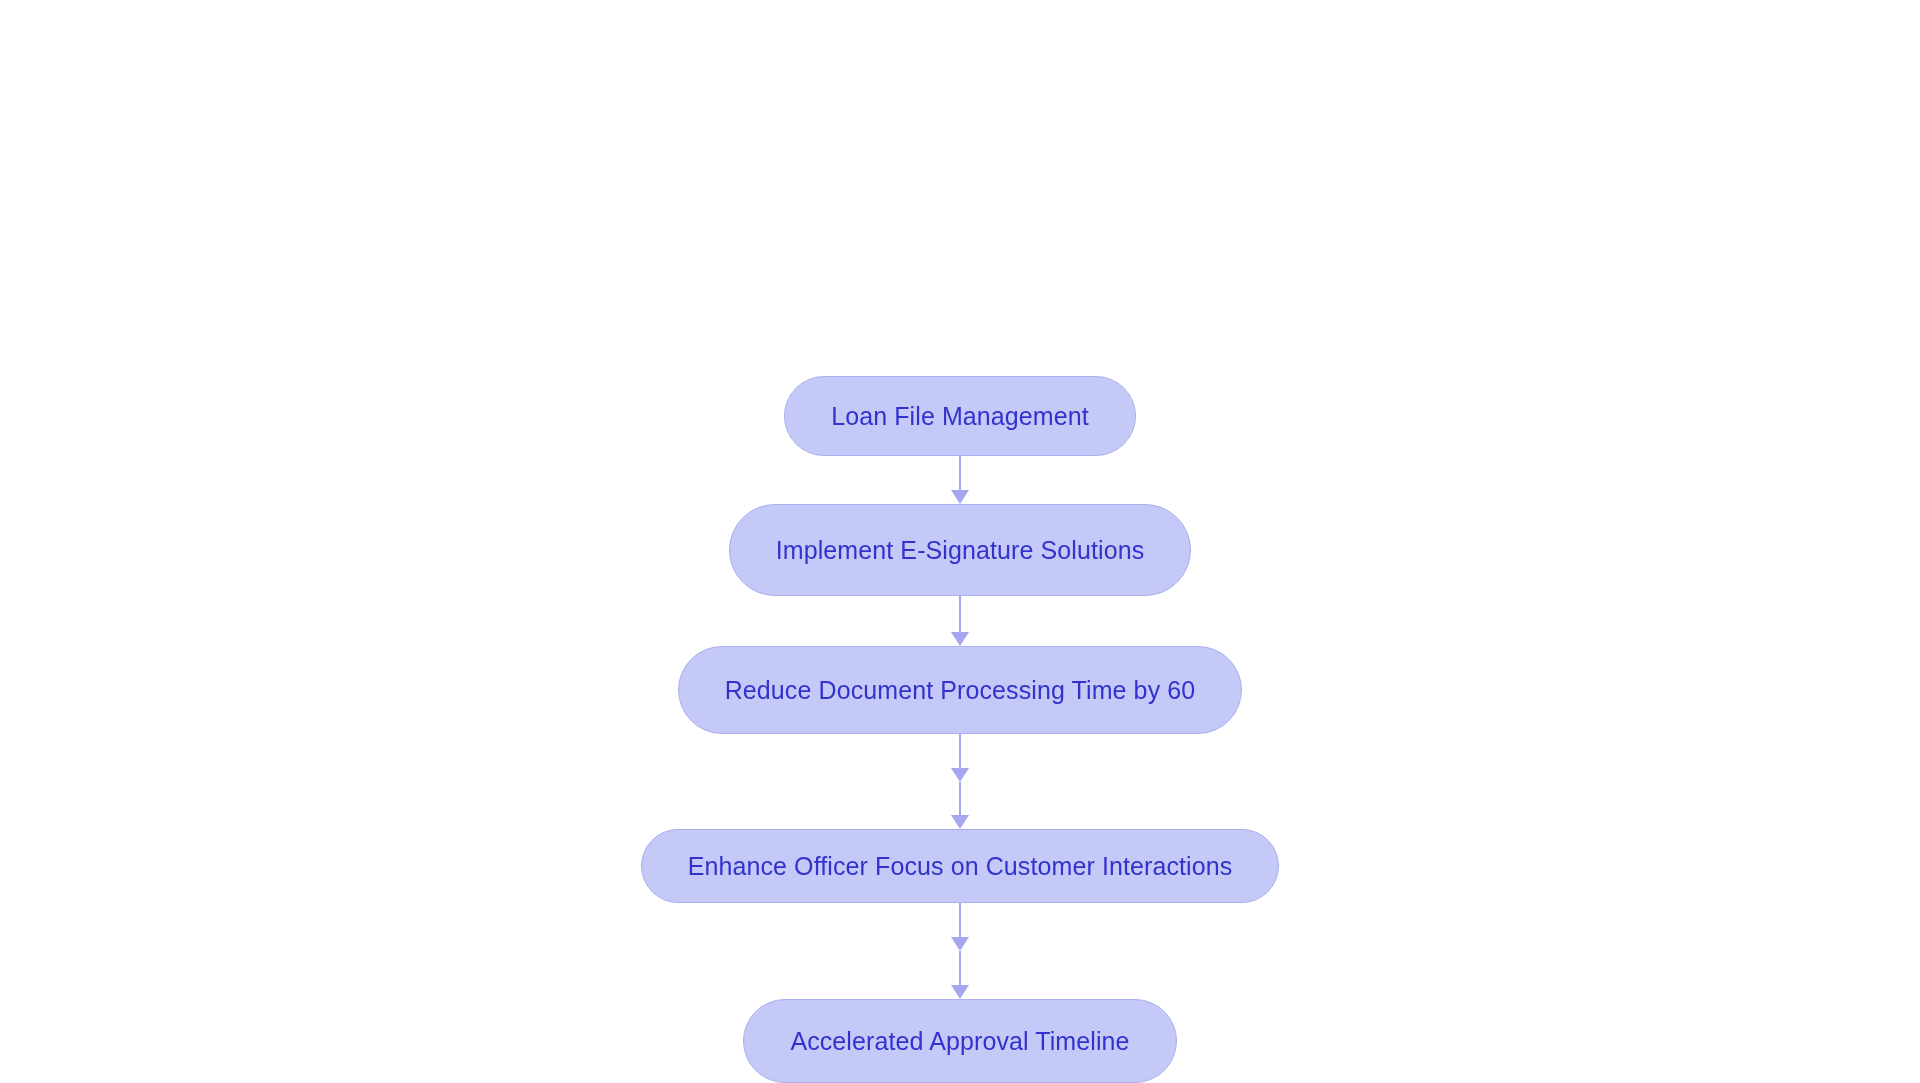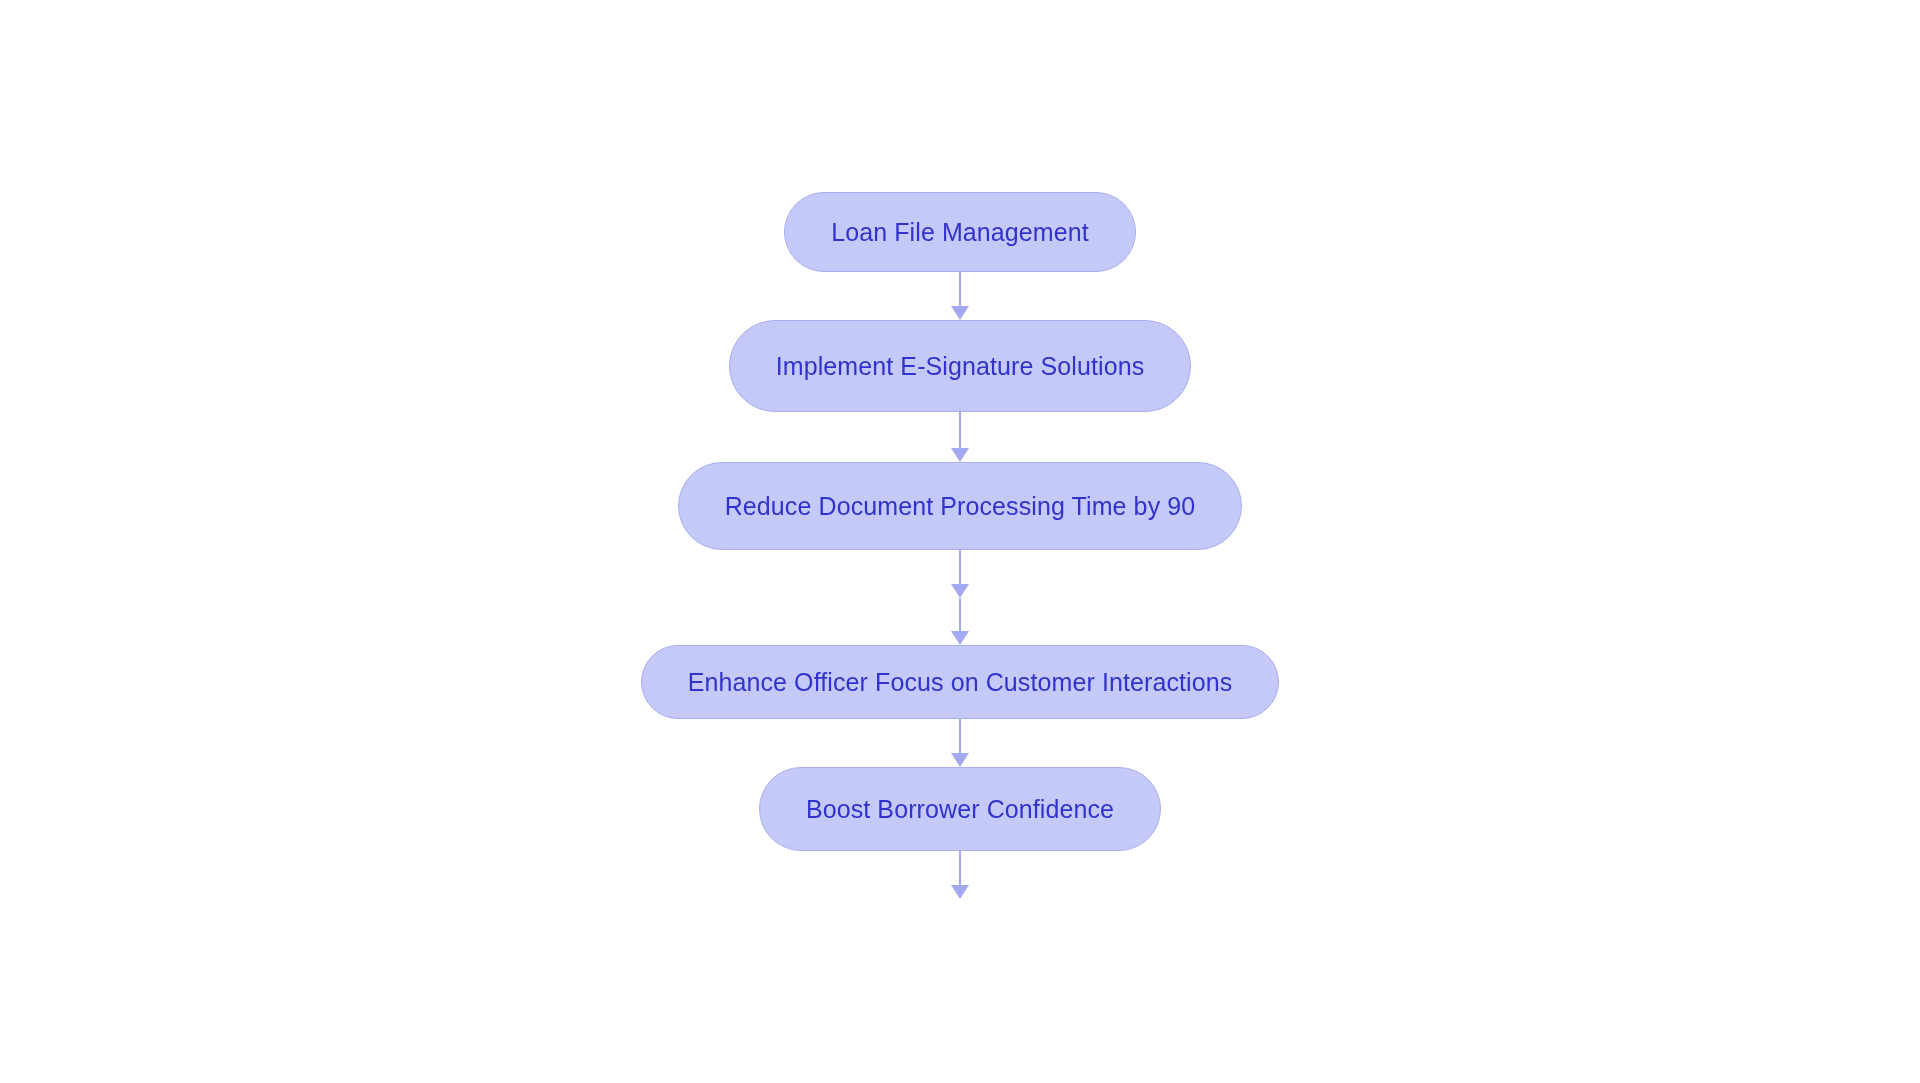--- a/index.html
+++ b/index.html
@@ -24,21 +24,21 @@
 
   .flow-column {
     position: absolute;
     left: 0;
     top: 0;
     width: 1920px;
     height: 1083px;
     display: flex;
     flex-direction: column;
     align-items: center;
-    justify-content: center;
+    justify-content: flex-end;
   }
 
   .flow-node {
     box-sizing: border-box;
     display: flex;
     align-items: center;
     justify-content: center;
     background: #c5c9f7;
     border: 1.6px solid #a8aeee;
     border-radius: 999px;
@@ -115,21 +115,21 @@
     <div class="flow-node n1">
       <span class="flow-node-label">Implement E-Signature Solutions</span>
     </div>
 
     <div class="flow-connector c1">
       <div class="connector-stem"></div>
       <div class="connector-head"></div>
     </div>
 
     <div class="flow-node n2">
-      <span class="flow-node-label">Reduce Document Processing Time by 90</span>
+      <span class="flow-node-label">Reduce Document Processing Time by 60</span>
     </div>
 
     <div class="flow-connector c2">
       <div class="connector-stem"></div>
       <div class="connector-head"></div>
     </div>
 
 
     <div class="flow-connector c3">
       <div class="connector-stem"></div>
@@ -138,24 +138,24 @@
 
     <div class="flow-node n4">
       <span class="flow-node-label">Enhance Officer Focus on Customer Interactions</span>
     </div>
 
     <div class="flow-connector c4">
       <div class="connector-stem"></div>
       <div class="connector-head"></div>
     </div>
 
-    <div class="flow-node n5">
-      <span class="flow-node-label">Boost Borrower Confidence</span>
-    </div>
 
     <div class="flow-connector c5">
       <div class="connector-stem"></div>
       <div class="connector-head"></div>
     </div>
 
+    <div class="flow-node n6">
+      <span class="flow-node-label">Accelerated Approval Timeline</span>
+    </div>
 
   </div>
 </div>
 
 </body></html>

